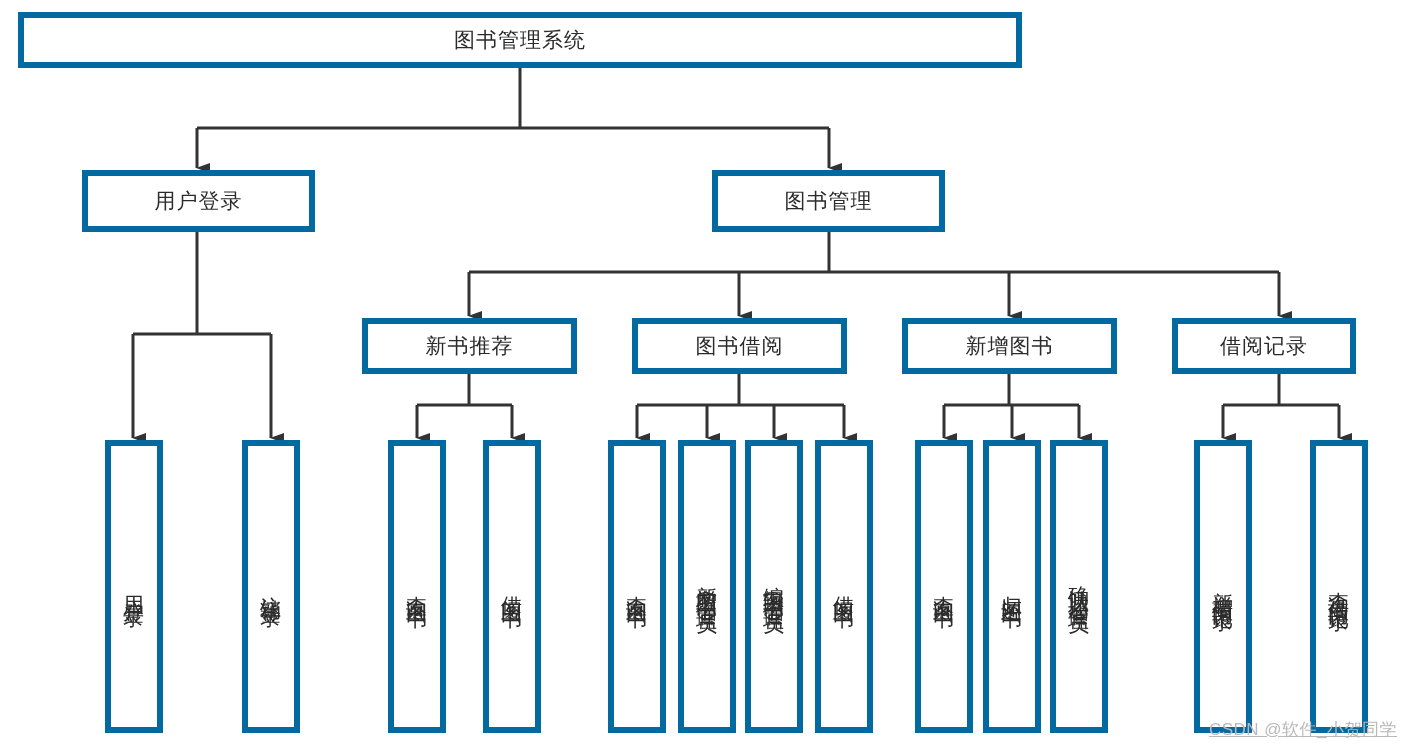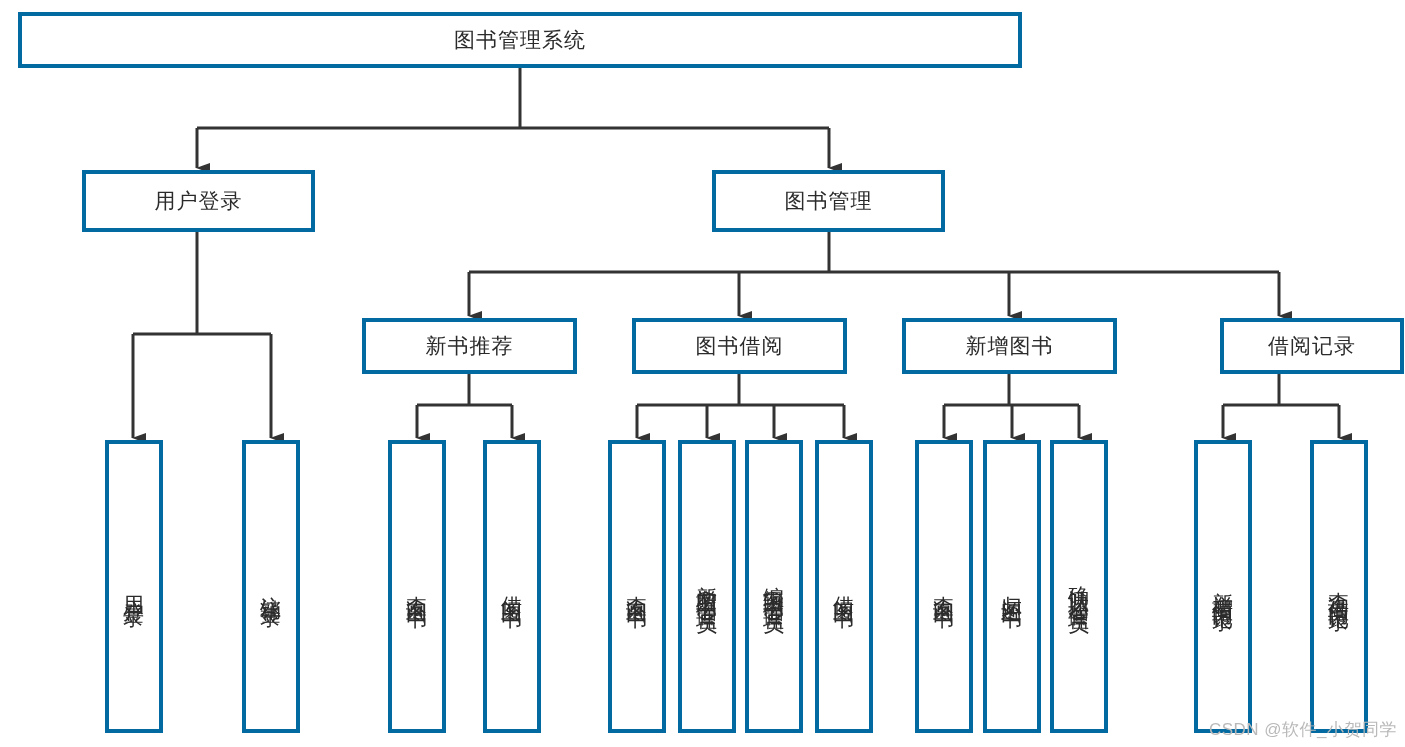--- a/index.html
+++ b/index.html
@@ -22,21 +22,21 @@
     position: absolute;
     left: 0;
     top: 0;
     width: 1405px;
     height: 747px;
     pointer-events: none;
   }
   .node {
     position: absolute;
     box-sizing: border-box;
-    border: 4px solid #0369a1;
+    border: 6px solid #0369a1;
     background: #ffffff;
     display: flex;
     align-items: center;
     justify-content: center;
     color: #2b2b2b;
     z-index: 2;
   }
   .node.horiz {
     font-size: 21px;
     letter-spacing: 1px;
@@ -61,20 +61,21 @@
   }
   #watermark {
     position: absolute;
     right: 8px;
     bottom: 6px;
     font-size: 17px;
     color: #b9b9b9;
     z-index: 5;
     white-space: nowrap;
     letter-spacing: 0.5px;
+    text-decoration: underline;
   }
 </style>
 </head>
 <body>
 
 <div id="diagram-root">
 
   <svg id="connectors" viewBox="0 0 1405 747" xmlns="http://www.w3.org/2000/svg">
     <defs>
       <marker id="arrow" viewBox="0 0 12 14" refX="6" refY="13" markerWidth="12" markerHeight="14" orient="auto-start-reverse" markerUnits="userSpaceOnUse">
@@ -141,21 +142,21 @@
 
   <div class="node horiz" id="node-l2-1" style="left: 632px; top: 318px; width: 215px; height: 56px;">
     <span>图书借阅</span>
   </div>
   <div class="node horiz" id="node-l2-0" style="left: 362px; top: 318px; width: 215px; height: 56px;">
     <span>新书推荐</span>
   </div>
   <div class="node horiz" id="node-l2-2" style="left: 902px; top: 318px; width: 215px; height: 56px;">
     <span>新增图书</span>
   </div>
-  <div class="node horiz" id="node-l2-3" style="left: 1220px; top: 318px; width: 184px; height: 56px;">
+  <div class="node horiz" id="node-l2-3" style="left: 1172px; top: 318px; width: 184px; height: 56px;">
     <span>借阅记录</span>
   </div>
 
   <div class="node vert" id="node-leaf-0" style="left: 105px; top: 440px; width: 58px; height: 293px;">
     <span>用户登录</span>
   </div>
   <div class="node vert" id="node-leaf-1" style="left: 242px; top: 440px; width: 58px; height: 293px;">
     <span>注销登录</span>
   </div>
   <div class="node vert" id="node-leaf-2" style="left: 388px; top: 440px; width: 58px; height: 293px;">

